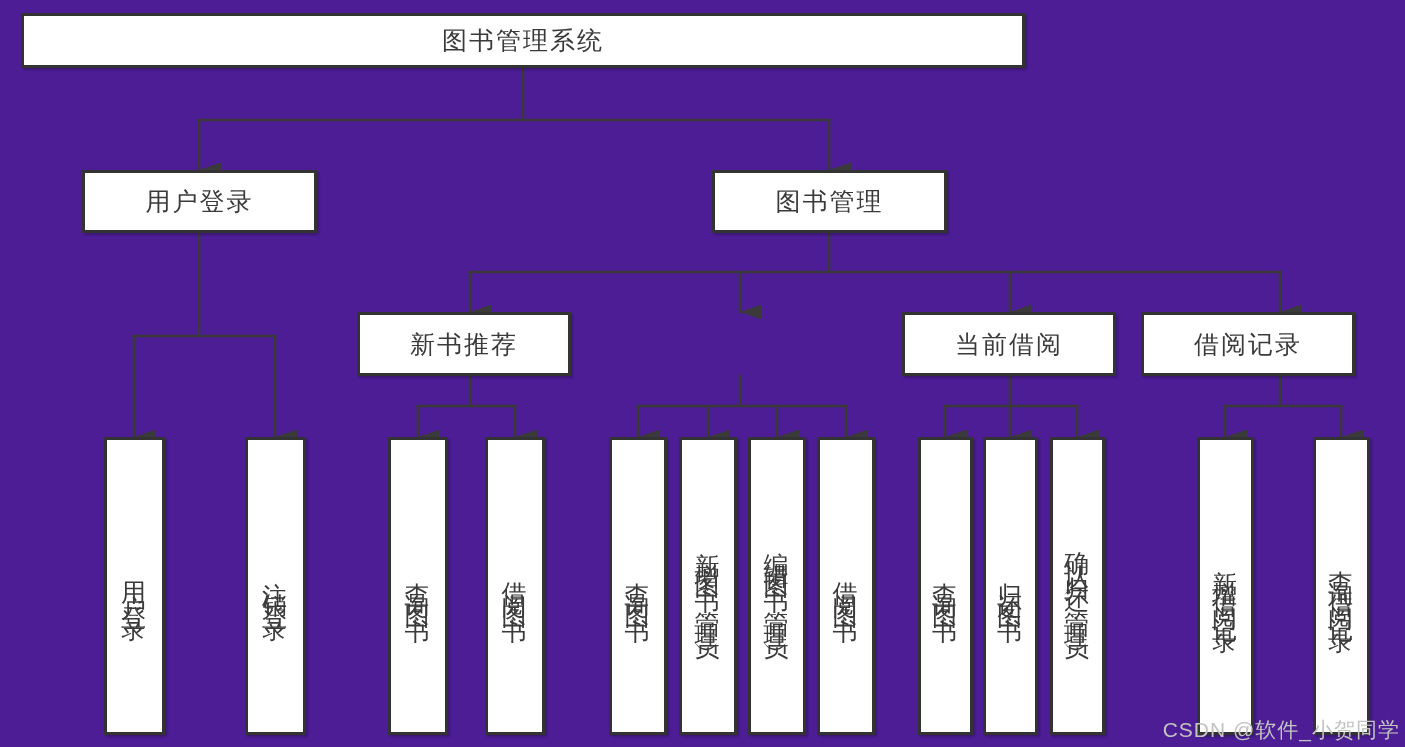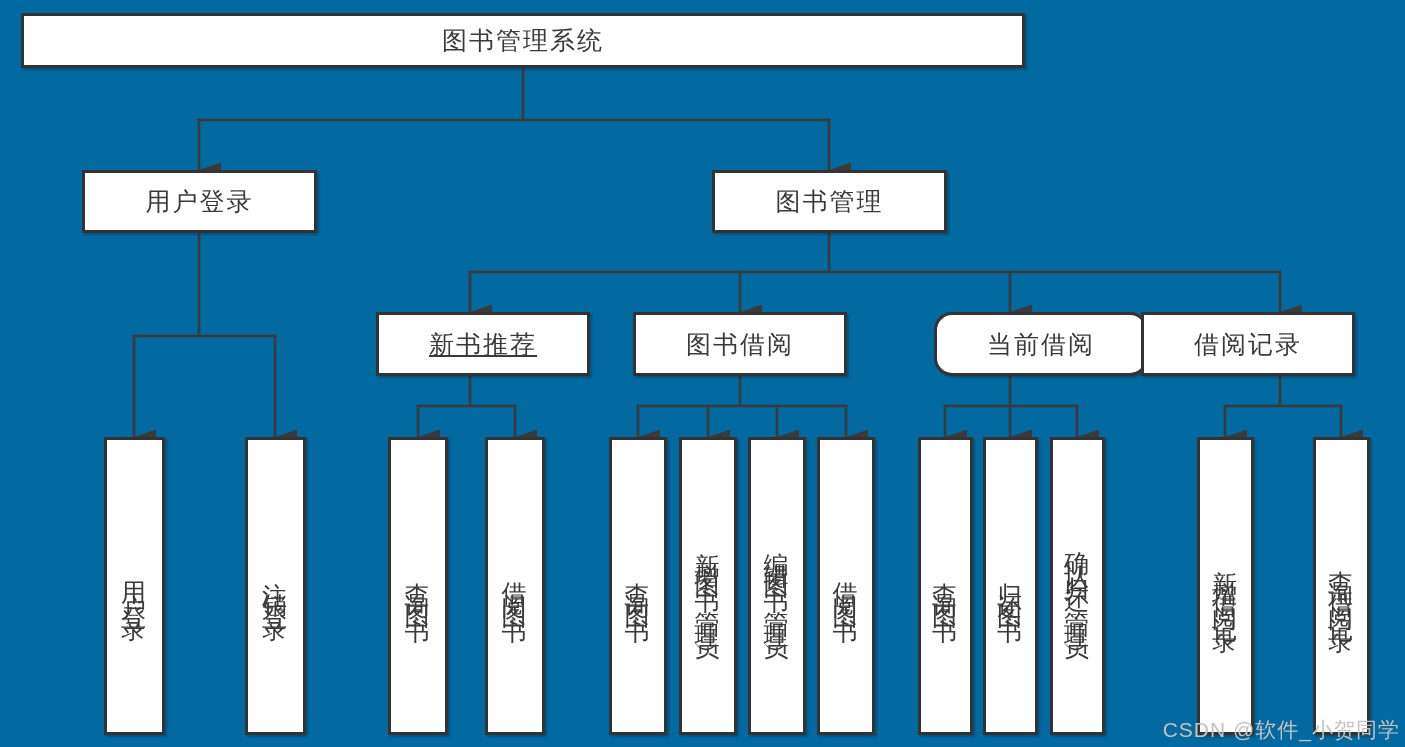--- a/index.html
+++ b/index.html
@@ -1,20 +1,20 @@
 <!DOCTYPE html>
 <html><head>
 <meta charset="utf-8">
 <style>
   html, body { margin: 0; padding: 0; background: #ffffff; }
   #stage {
     position: relative;
     width: 1405px;
     height: 747px;
-    background: #0369a1;
+    background: #4c1d95;
     font-family: "Liberation Sans", sans-serif;
     overflow: hidden;
   }
   #connectors {
     position: absolute;
     left: 0; top: 0;
     width: 1405px; height: 747px;
     z-index: 1;
   }
   .node {
@@ -42,23 +42,23 @@
     white-space: nowrap;
     color: #3a3a3a;
   }
   
   #n-root   { left: 21px;  top: 13px;  width: 1004px; height: 55px; }
   
   #n-login  { left: 82px;  top: 170px; width: 235px;  height: 63px; }
   #n-mgmt   { left: 712px; top: 170px; width: 235px;  height: 63px; }
   
   .lv3      { top: 312px; width: 214px; height: 64px; }
-  #n-new    { left: 376px; text-decoration: underline; }
+  #n-new    { left: 357px; }
   #n-borrow { left: 633px; }
-  #n-cur    { left: 934px; border-radius: 18px; }
+  #n-cur    { left: 902px; }
   #n-rec    { left: 1141px; }
   
   .leaf { top: 437px; height: 298px; }
   #l-userlogin { left: 104px;  width: 61px; }
   #l-logout    { left: 245px;  width: 61px; }
   #l-query1    { left: 388px;  width: 60px; }
   #l-borrow1   { left: 485px;  width: 60px; }
   #l-query2    { left: 609px;  width: 58px; }
   #l-addbook   { left: 679px;  width: 58px; }
   #l-editbook  { left: 748px;  width: 58px; }
@@ -140,21 +140,20 @@
       <line x1="1341" y1="406" x2="1341" y2="437" marker-end="url(#arrow)"></line>
     </g>
   </svg>
 
   <div id="n-root" class="node hbox">图书管理系统</div>
 
   <div id="n-login" class="node hbox">用户登录</div>
   <div id="n-mgmt" class="node hbox">图书管理</div>
 
   <div id="n-new" class="node hbox lv3">新书推荐</div>
-  <div id="n-borrow" class="node hbox lv3">图书借阅</div>
   <div id="n-cur" class="node hbox lv3">当前借阅</div>
   <div id="n-rec" class="node hbox lv3">借阅记录</div>
 
   <div id="l-userlogin" class="node vbox leaf">
     <span>用户登录</span>
   </div>
   <div id="l-logout" class="node vbox leaf">
     <span>注销登录</span>
   </div>
 

